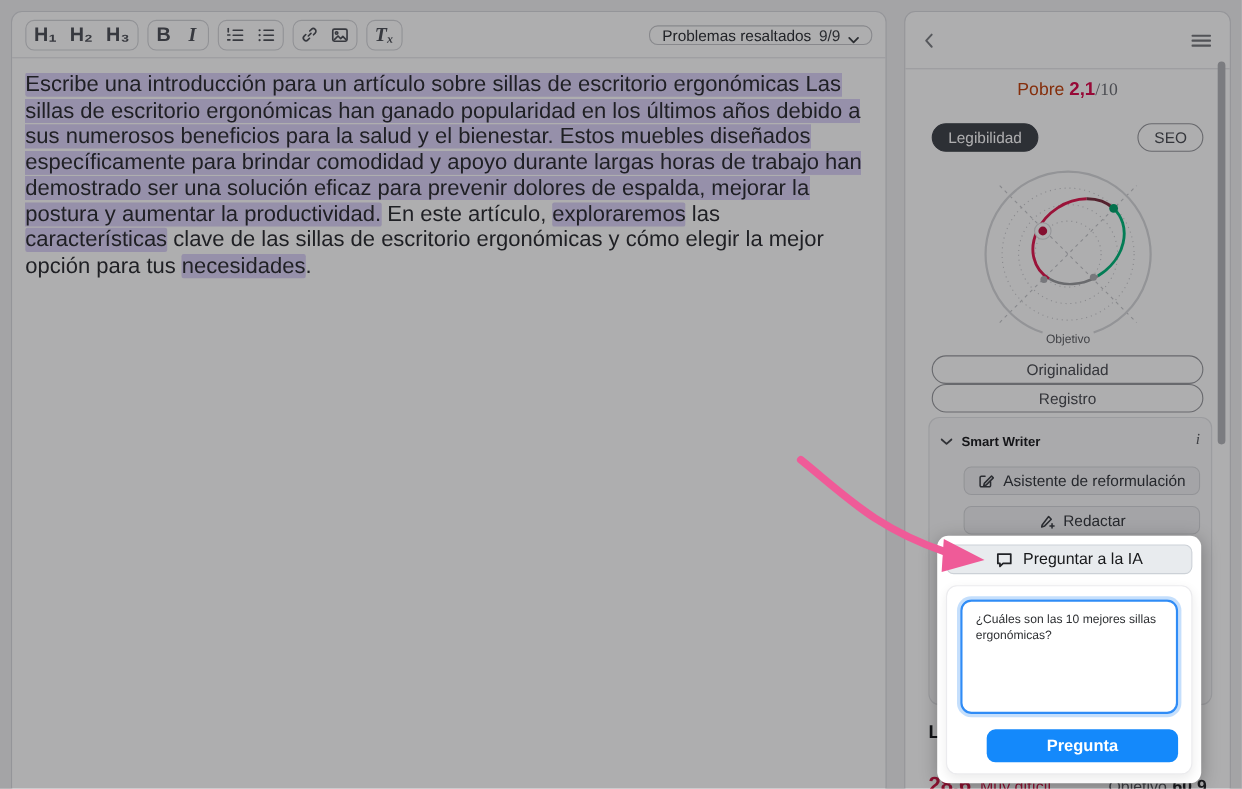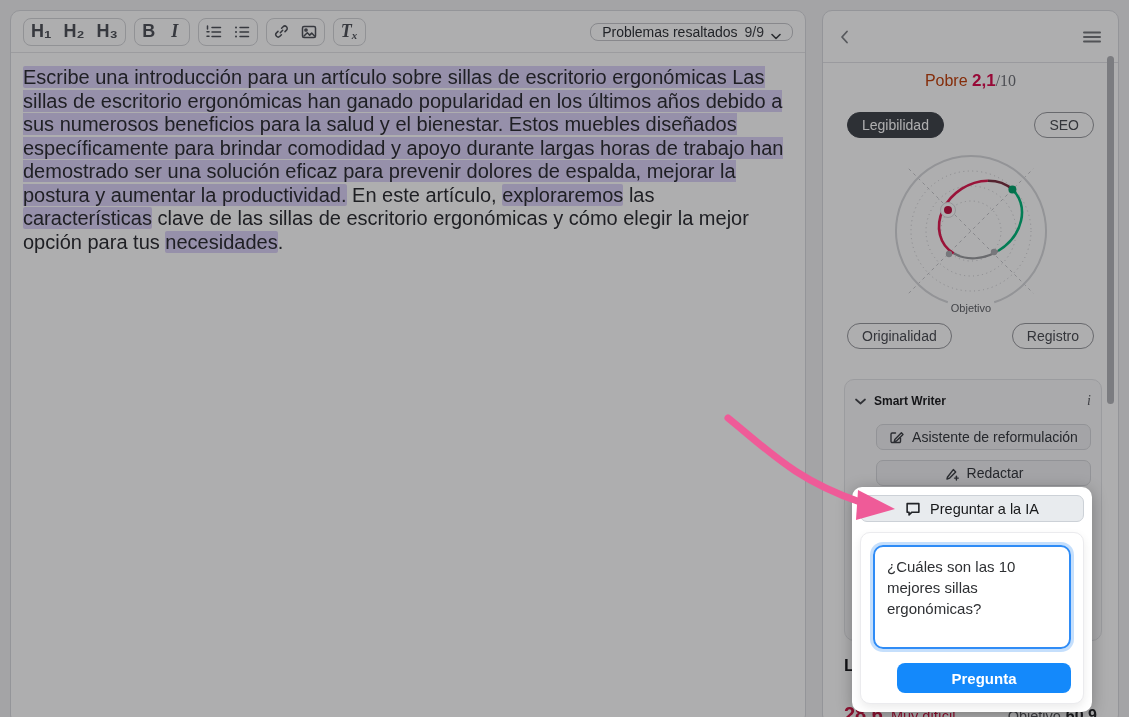--- a/index.html
+++ b/index.html
@@ -36,21 +36,21 @@
   .panel-header { height:52px; display:flex; align-items:center; justify-content:space-between;
     padding:0 17px; border-bottom:1px solid #e2e2e6; }
   .icon-btn { display:flex; align-items:center; justify-content:center; cursor:pointer; }
   .score-row { position:absolute; left:0; top:60px; width:100%; text-align:center; font-size:16px; }
   .score-word { color:#c2410c; }
   .score-val { color:#dd0a4c; font-weight:bold; font-size:17px; }
   .score-total { color:#6e7076;font-family:Liberation Serif, serif; }
   .badges { position:absolute; left:0; width:100%; display:flex; justify-content:space-between;
     padding:0 24px; }
   .badges.row1 { top:101px; }
-  .badges.row2 { top:312px; }
+  .badges.row2 { top:312px;flex-direction:column; }
   .pill { border-radius:999px; font-size:14px; padding:4px 14px; border:1px solid #97989d;
     color:#4a4c52; background:transparent; cursor:pointer; }
   .pill.filled { background:#3f434a; border-color:#3f434a; color:#fff; }
   .gauge { position:absolute; left:38px; top:125px; }
 
   .sw-card { position:absolute; left:21px; top:368px; width:258px; height:262px;
     background:#fafafb; border:1px solid #e3e4e7; border-radius:10px; padding:10px; }
   .sw-head { display:flex; align-items:center; gap:8px; height:22px; margin-bottom:12px; }
   .sw-title { font-weight:bold; font-size:12px; color:#1b1c1f; }
   .sw-info { margin-left:auto; font-family:"Liberation Serif",serif; font-style:italic;
@@ -76,21 +76,21 @@
   .spotlight { position:absolute; left:852px; top:487px; width:240px; height:225px;
     background:#fff; border-radius:10px; z-index:6; padding:8px;
     box-shadow:0 3px 16px rgba(0,0,0,0.28); }
   .ask-btn { height:27px; display:flex; align-items:center; justify-content:center; gap:9px;
     background:#e8ebee; border:1px solid #ccd1d7; border-radius:7px; font-size:14.5px;
     color:#17181a; cursor:pointer; }
   .ask-btn svg { stroke:#212327; fill:none; stroke-width:1.5; stroke-linejoin:round; }
   .qa-card { margin-top:10px; height:172px; background:#fff; border:1px solid #ebebee;
     border-radius:10px; box-shadow:0 4px 10px rgba(0,0,0,0.08); padding:12px; }
   .qa-input { height:104px; border:2px solid #2f8cf6; border-radius:10px;
-    box-shadow:0 0 0 3px rgba(47,140,246,0.28); padding:9px 12px; font-size:15px;
+    box-shadow:0 0 0 3px rgba(47,140,246,0.28); padding:9px 12px; font-size:11px;
     line-height:1.4; color:#2e3033; cursor:text; }
   .qa-submit { margin-top:14px; height:30px; display:flex; align-items:center; justify-content:center;
     background:#1489fb; color:#fff; font-weight:bold; font-size:15px; border-radius:8px; cursor:pointer;margin-left:24px; }
 
   .arrow-layer { position:absolute; left:690px; top:400px; z-index:7; pointer-events:none; }
 </style>
 </head>
 <body>
 
 <div class="editor-card">

